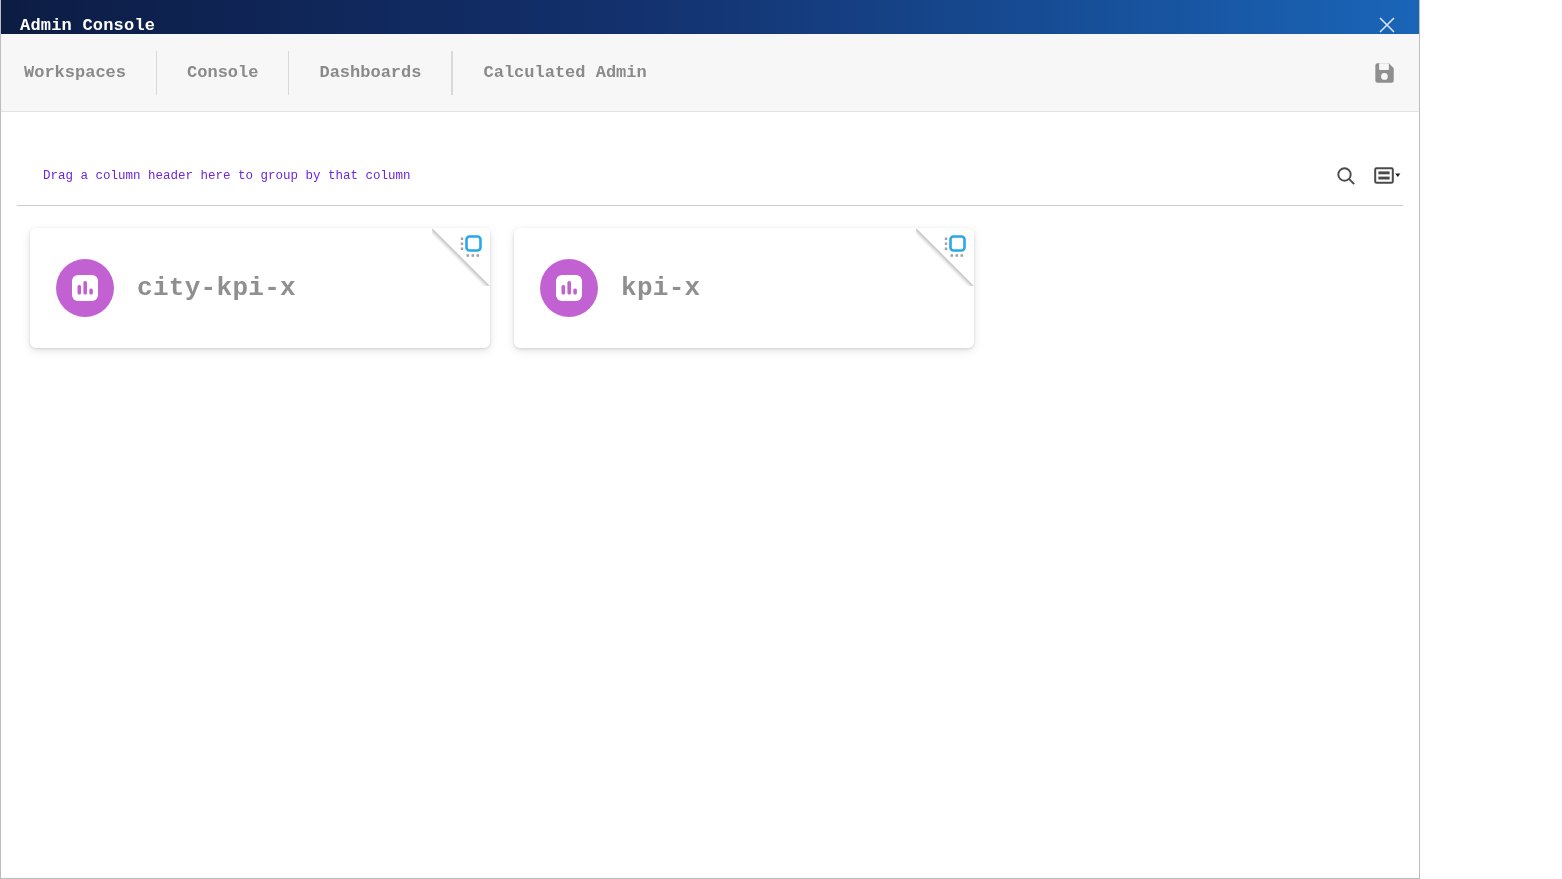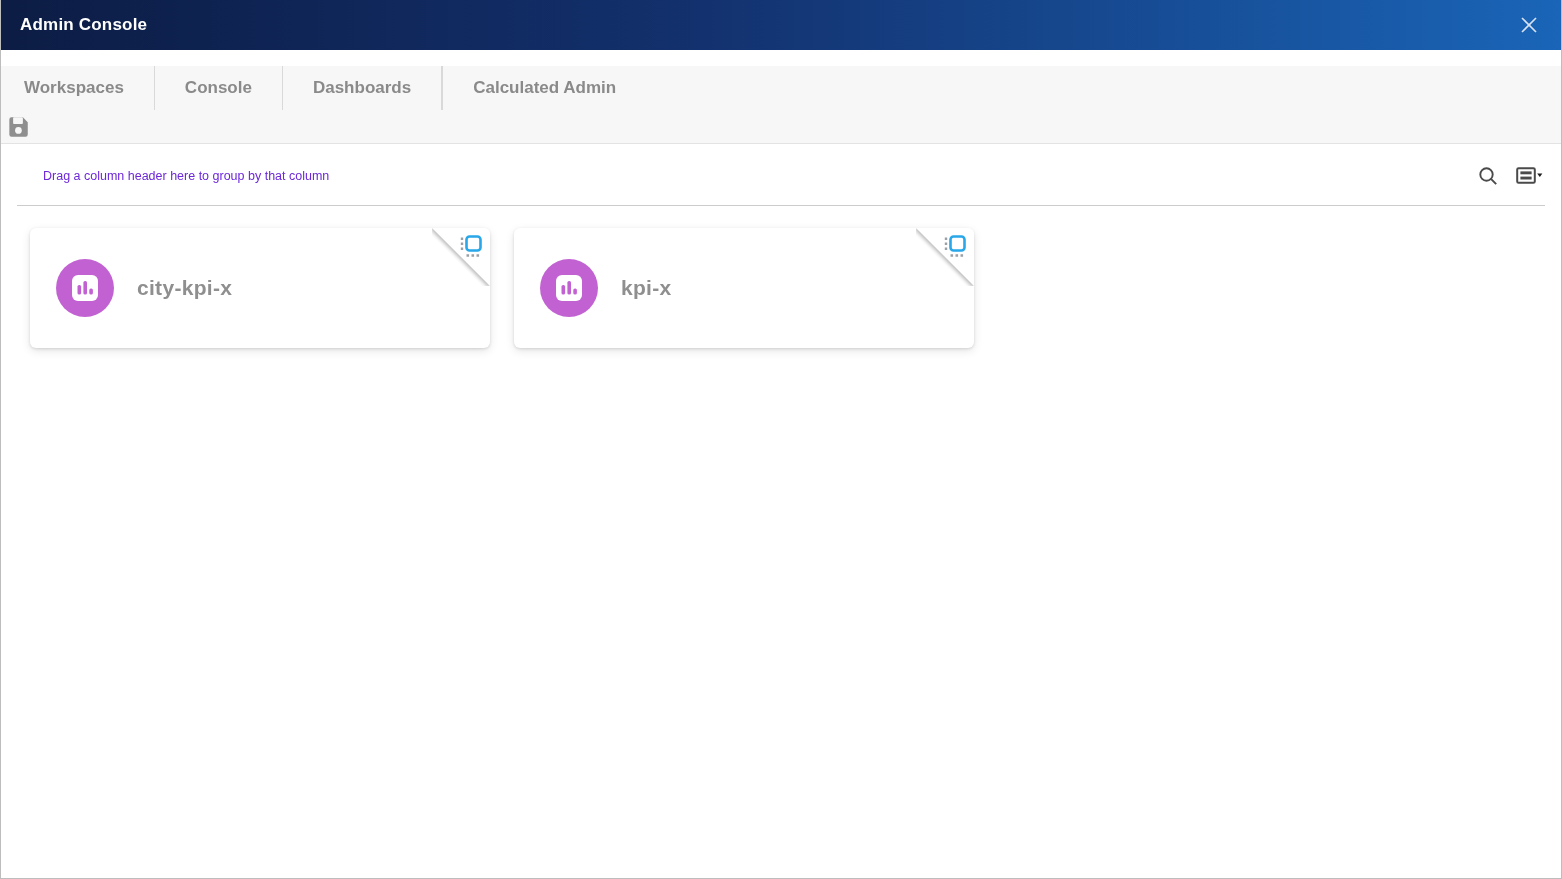--- a/index.html
+++ b/index.html
@@ -1,47 +1,47 @@
 <!DOCTYPE html>
 <html><head>
 <meta charset="utf-8">
 <style>
   html, body { margin:0; padding:0; background:#ffffff; }
   body { font-family: "Liberation Sans", "DejaVu Sans", sans-serif; }
   .window {
     position: relative;
-    width: 1562px; height: 879px;
+    width: 1420px; height: 879px;
     box-sizing: border-box;
     border: 1px solid #bdbdbd;
     border-top: none;
     background: #ffffff;
     overflow: hidden;
+    font-family: Liberation Mono, monospace;
   }
   
   .titlebar {
     position: absolute; top:0; left:-1px; right:-1px; height:50px;
     background: linear-gradient(90deg, #0c1c44 0%, #13316e 45%, #1a65b8 100%);
     display:flex; align-items:center; justify-content:space-between;
     padding: 0 20px; box-sizing: border-box;
   }
   .titlebar .title {
     color:#ffffff; font-size:17px; font-weight:700; letter-spacing:0.2px;
   }
   .close-btn {
     width:26px; height:26px; display:flex; align-items:center; justify-content:center;
     cursor:pointer; background:transparent; border:none; padding:0;
   }
   
   .tabbar {
-    position:absolute; top:66px; left:0; right:0; height:78px;
+    position:absolute; top:34px; left:0; right:0; height:78px;
     background:#f7f7f7;
     border-bottom:1px solid #e3e3e3;
     display:flex; align-items:stretch; justify-content:space-between;
     box-sizing:border-box;
-    flex-direction:column;
   }
   .tabs { display:flex; align-items:stretch; }
   .tab {
     position:relative;
     display:flex; align-items:center;
     padding:0 30px;
     font-size:17px; font-weight:600; color:#8a8a8a;
     cursor:pointer; white-space:nowrap;
   }
   .tab:first-child { padding-left:23px; }
@@ -77,21 +77,21 @@
     background:#ffffff;
     border-radius:6px;
     box-shadow: 0 1px 3px rgba(0,0,0,0.12), 0 3px 10px rgba(0,0,0,0.10);
     display:flex; align-items:center;
     padding-left:26px; box-sizing:border-box;
     cursor:pointer;
   }
   .card-avatar { width:58px; height:58px; flex:0 0 auto; display:flex; }
   .card-title {
     margin-left:23px;
-    font-size:21px; font-weight:700; color:#8f8f8f; letter-spacing:0.3px;
+    font-size:26px; font-weight:700; color:#8f8f8f; letter-spacing:0.3px;
   }
   .corner-fold {
     position:absolute; top:0; right:0; width:58px; height:58px;
     overflow:hidden; border-top-right-radius:6px; pointer-events:none;
   }
   .corner-fold::before {
     content:""; position:absolute;
     width:82px; height:82px; left:17px; top:-41px;
     transform:rotate(45deg);
     background:#ffffff;

